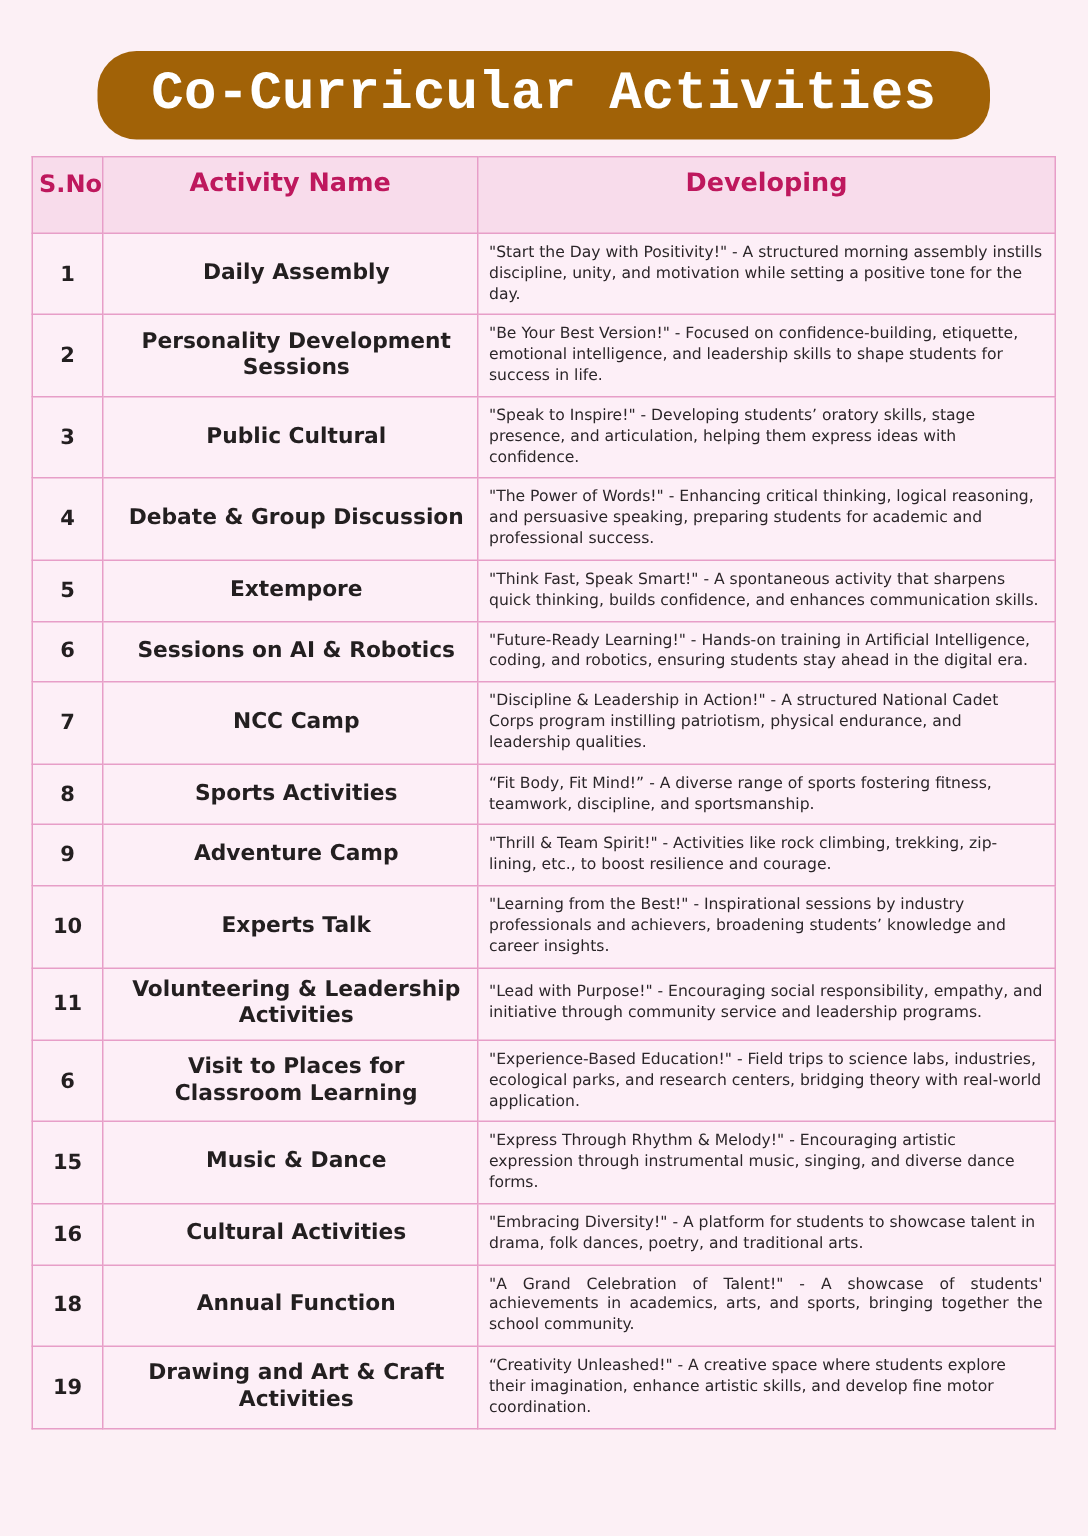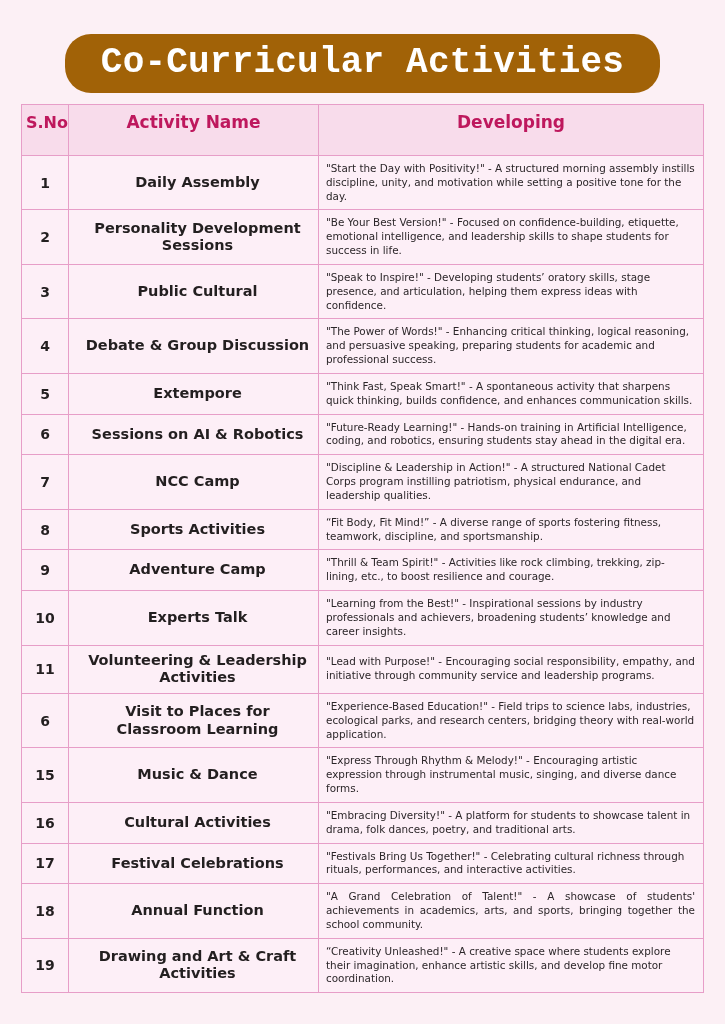--- a/index.html
+++ b/index.html
@@ -192,25 +192,20 @@
             <td class="sno">15</td>
             <td class="name">Music &amp; Dance</td>
             <td class="desc">"Express Through Rhythm &amp; Melody!" - Encouraging artistic expression through instrumental music, singing, and diverse dance forms.</td>
           </tr>
           <tr>
             <td class="sno">16</td>
             <td class="name">Cultural Activities</td>
             <td class="desc">"Embracing Diversity!" - A platform for students to showcase talent in drama, folk dances, poetry, and traditional arts.</td>
           </tr>
           <tr>
-            <td class="sno">17</td>
-            <td class="name">Festival Celebrations</td>
-            <td class="desc">"Festivals Bring Us Together!" - Celebrating cultural richness through rituals, performances, and interactive activities.</td>
-          </tr>
-          <tr>
             <td class="sno">18</td>
             <td class="name">Annual Function</td>
             <td class="desc justify">"A Grand Celebration of Talent!" - A showcase of students' achievements in academics, arts, and sports, bringing together the school community.</td>
           </tr>
           <tr>
             <td class="sno">19</td>
             <td class="name">Drawing and Art &amp; Craft Activities</td>
             <td class="desc">“Creativity Unleashed!" - A creative space where students explore their imagination, enhance artistic skills, and develop fine motor coordination.</td>
           </tr>
         </tbody>

